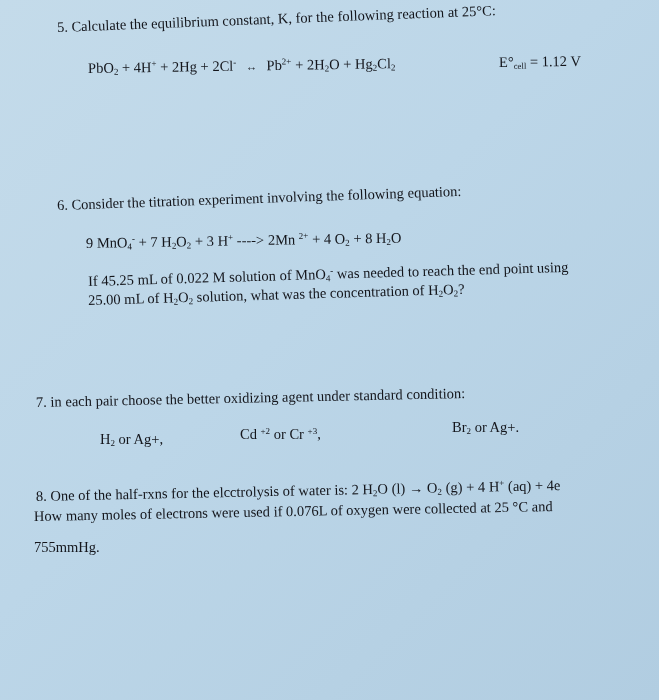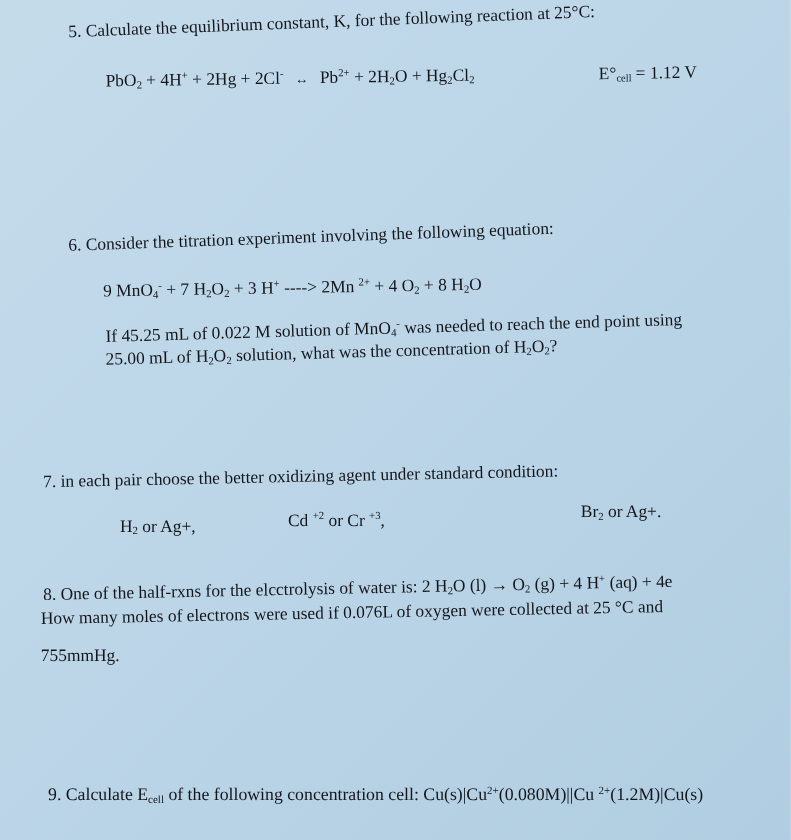--- a/index.html
+++ b/index.html
@@ -54,33 +54,30 @@
   </div>
 
   <div class="line" style="left:100px; top:432px;">
     <span>H</span><sub>2</sub><span> or Ag+,</span>
   </div>
 
   <div class="line" style="left:240px; top:427px;">
     <span>Cd </span><sup>+2</sup><span> or Cr </span><sup>+3</sup><span>,</span>
   </div>
 
-  <div class="line" style="left:452px; top:420px;margin-left:32px;">
+  <div class="line" style="left:452px; top:420px;">
     <span>Br</span><sub>2</sub><span> or Ag+.</span>
   </div>
 
   <div class="line" style="left:36px; top:489px; transform: rotate(-1.2deg); transform-origin: left center;">
     <span>8. One of the half-rxns for the elcctrolysis of water is:   2 H</span><sub>2</sub><span>O (l) → O</span><sub>2</sub><span> (g) + 4 H</span><sup>+</sup><span> (aq) + 4e</span>
   </div>
 
   <div class="line" style="left:34px; top:509px; transform: rotate(-1.1deg); transform-origin: left center;">
     <span>How many moles of electrons were used if 0.076L of oxygen were collected at 25 °C and</span>
   </div>
 
   <div class="line" style="left:34px; top:540px;">
     <span>755mmHg.</span>
   </div>
 
-  <div class="line" style="left:40px; top:656px; font-size:14.8px;">
-    <span>9. Calculate E</span><sub>cell</sub><span> of the following concentration cell: Cu(s)|Cu</span><sup>2+</sup><span>(0.080M)||Cu </span><sup>2+</sup><span>(1.2M)|Cu(s)</span>
-  </div>
 
 </div>
 
 </body></html>

